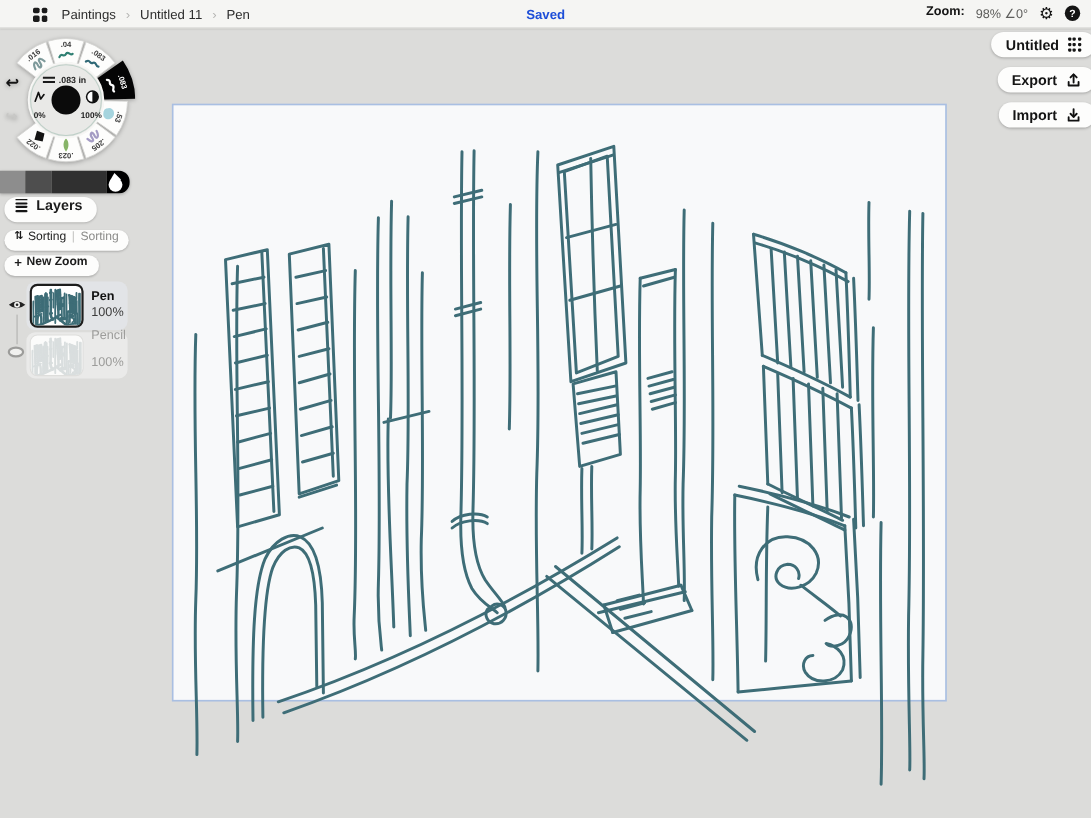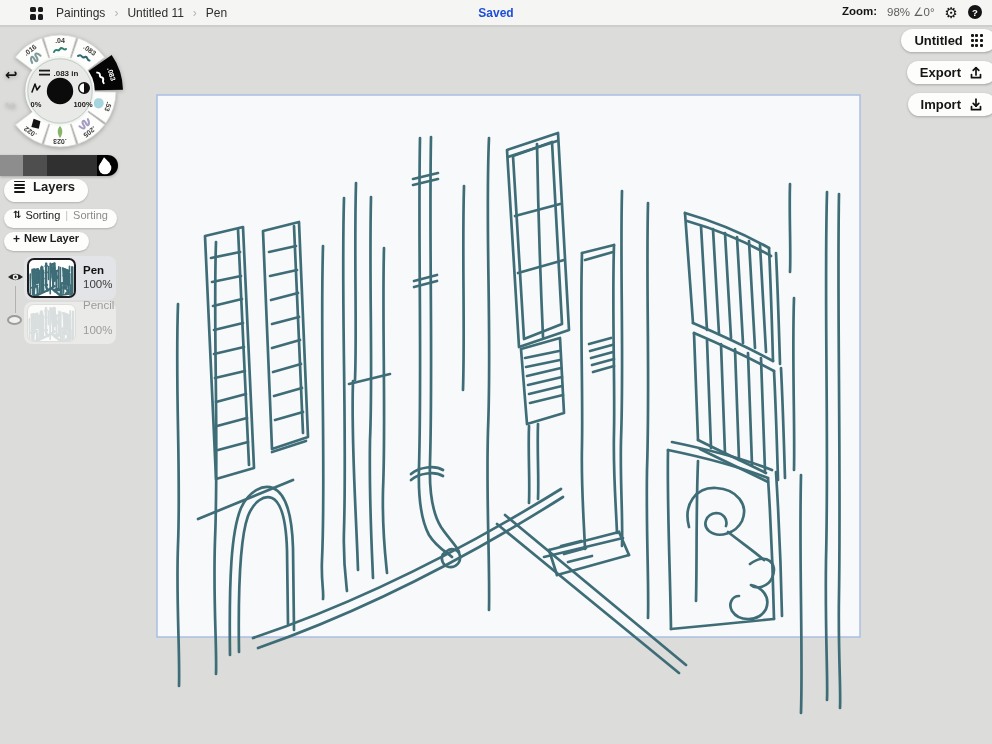--- a/index.html
+++ b/index.html
@@ -342,21 +342,21 @@
   <span>Layers</span>
 </div>
 <div class="lpill" id="sorting-btn">
   <span class="ic">⇅</span>
   <span class="lab">Sorting</span>
   <span class="div">|</span>
   <span class="mode">Sorting</span>
 </div>
 <div class="lpill" id="newlayer-btn">
   <span class="plus">+</span>
-  <span>New Layer</span>
+  <span>New Zoom</span>
 </div>
 
 <div class="lrow" id="row-pen"></div>
 <div class="lrow" id="row-pencil"></div>
 
 <svg id="eye-pen" width="17" height="12" viewBox="0 0 17 12">
   <path d="M1,6 Q8.5,-0.5 16,6 Q8.5,12.5 1,6 Z" fill="#222"></path>
   <circle cx="8.5" cy="6" r="2.7" fill="#f2f2f0"></circle>
   <circle cx="8.5" cy="6" r="1.2" fill="#222"></circle>
 </svg>

